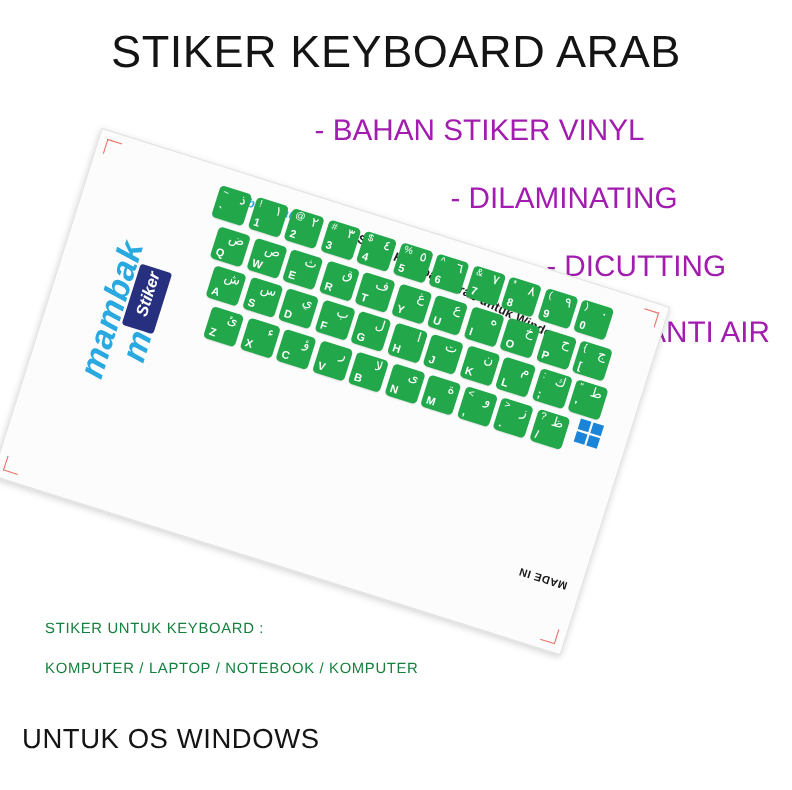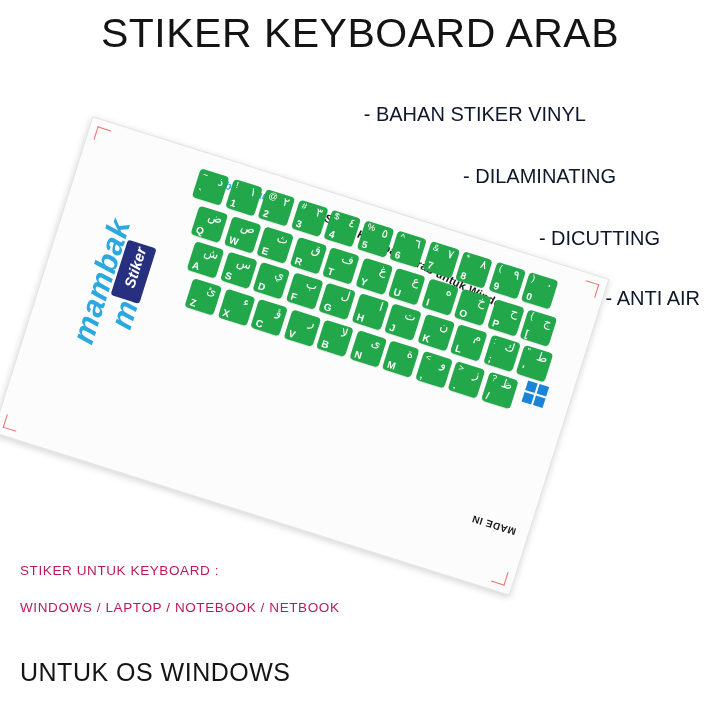--- a/index.html
+++ b/index.html
@@ -12,48 +12,49 @@
     height: 718px;
     position: relative;
     overflow: hidden;
     font-family: "Liberation Sans", sans-serif;
     color: #111111;
   }
 
   
   .title {
     position: absolute;
-    top: 10px;
+    top: 24px;
     left: 0;
     width: 720px;
     text-align: center;
     font-size: 41px;
     font-weight: 400;
     letter-spacing: 0.5px;
     color: #141414;
   }
   .feature {
     position: absolute;
-    font-size: 20px;
+    font-size: 27px;
     font-weight: 400;
-    color: #0f172a;
+    color: #a21caf;
     white-space: nowrap;
   }
   .f1 { top: 103px; right: 134px; }
   .f2 { top: 165px; right: 104px; }
   .f3 { top: 227px; right: 60px; }
   .f4 { top: 287px; right: 20px; }
 
   
   .foot {
     position: absolute;
     font-size: 13.5px;
     letter-spacing: 0.6px;
-    color: #be185d;
+    color: #15803d;
     white-space: nowrap;
+    margin-left: 21px;
   }
   .foot1 { top: 563px; left: 20px; }
   .foot2 { top: 600px; left: 20px; }
   .foot-big {
     position: absolute;
     top: 658px;
     left: 20px;
     font-size: 25px;
     letter-spacing: 0.5px;
     color: #141414;
@@ -447,14 +448,14 @@
         <div class="key" style="left: 336.5px; top: 106.5px; width: 30px; height: 30px;">
           <span class="top">?</span>
           <span class="ar">ظ</span>
           <span class="lat">/</span>
         </div>
       </div>
   </div>
 </div>
 
 <div class="foot foot1">STIKER UNTUK KEYBOARD :</div>
-<div class="foot foot2">WINDOWS / LAPTOP / NOTEBOOK / NETBOOK</div>
+<div class="foot foot2">KOMPUTER / LAPTOP / NOTEBOOK / KOMPUTER</div>
 <div class="foot-big">UNTUK OS WINDOWS</div>
 
 </body></html>

